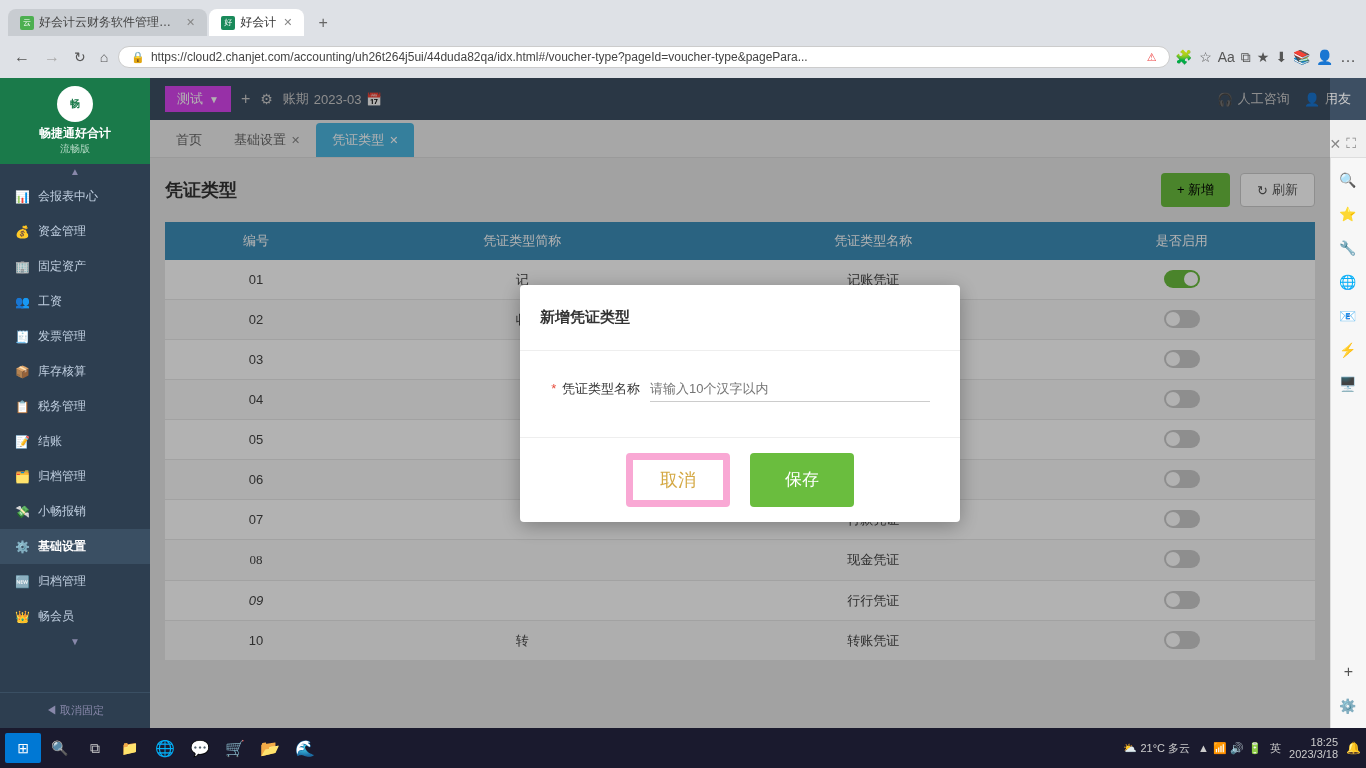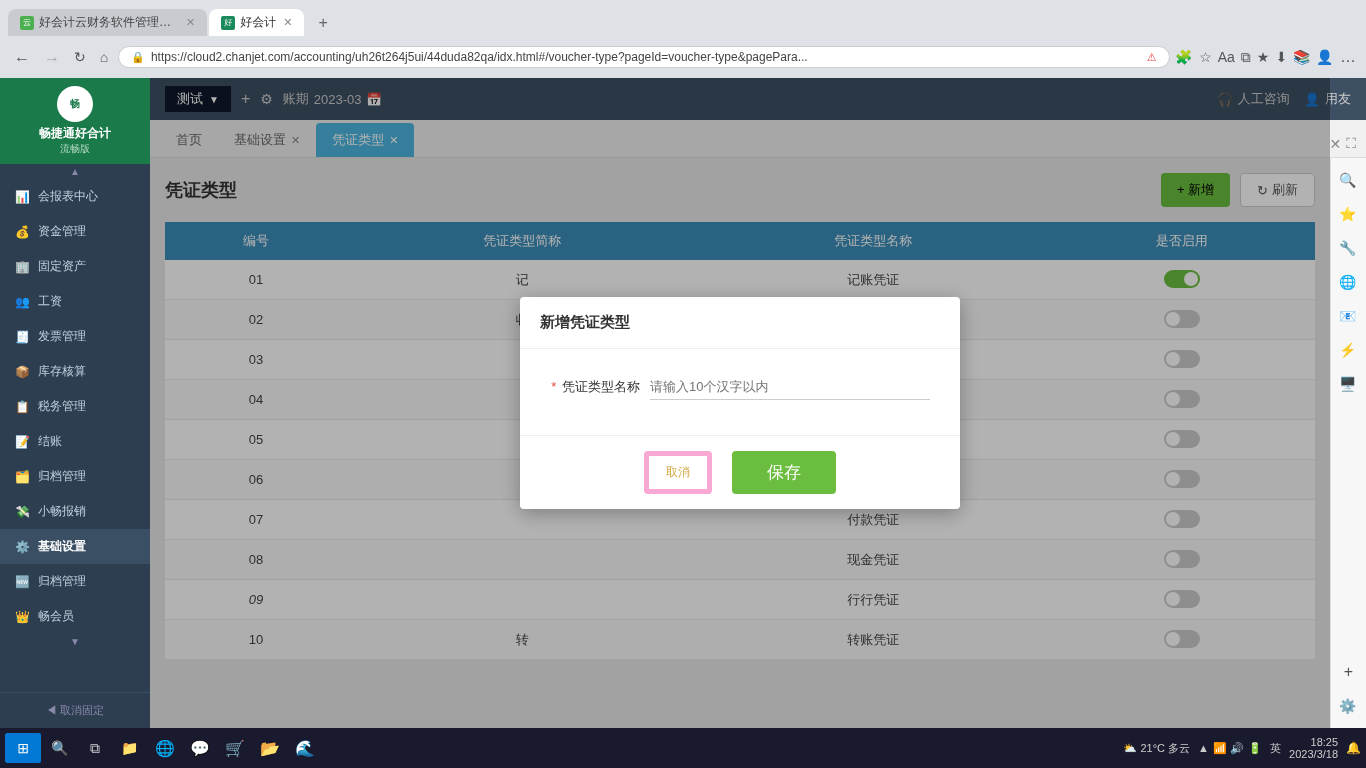--- a/index.html
+++ b/index.html
@@ -117,21 +117,21 @@
     </div>
 
     <div style="padding:10px;border-top:1px solid #3a4f63;font-size:11px;color:#88a;cursor:pointer;text-align:center;">
       <span>◀ 取消固定</span>
     </div>
   </div>
 
   <div style="flex:1;display:flex;flex-direction:column;overflow:hidden;">
 
     <div style="background:#3d4f63;color:#fff;padding:0 15px;height:42px;display:flex;align-items:center;gap:10px;flex-shrink:0;">
-      <div style="display:flex;align-items:center;gap:6px;background:#0f172a;padding:4px 12px;border-radius:0;cursor:pointer;font-size:13px;">
+      <div style="display:flex;align-items:center;gap:6px;background:#d946ef;padding:4px 12px;border-radius:0;cursor:pointer;font-size:13px;">
         <span>测试</span>
         <span style="font-size:10px;">▼</span>
       </div>
       <button style="background:none;border:none;color:#ccc;cursor:pointer;font-size:16px;">+</button>
       <button style="background:none;border:none;color:#ccc;cursor:pointer;font-size:14px;">⚙</button>
       <div style="display:flex;align-items:center;gap:5px;color:#ccc;font-size:13px;">
         <span>账期</span>
         <span>2023-03</span>
         <span style="cursor:pointer;">📅</span>
       </div>
@@ -240,21 +240,21 @@
                   </div></td>
               </tr>
               <tr style="border-bottom: 1px solid rgb(232, 232, 232); background: rgb(255, 255, 255); cursor: pointer;">
                 <td style="padding: 10px 15px; text-align: center; font-size: 13px; color: rgb(68, 68, 68);">07</td>
                 <td style="padding: 10px 15px; text-align: center; font-size: 13px; color: rgb(68, 68, 68);"></td>
                 <td style="padding: 10px 15px; text-align: center; font-size: 13px; color: rgb(68, 68, 68);">付款凭证</td>
                 <td style="padding: 10px 15px; text-align: center;"><div style="width: 36px; height: 18px; border-radius: 9px; background: rgb(204, 204, 204); display: inline-flex; align-items: center; padding: 2px; cursor: pointer;">
                     <div style="width: 14px; height: 14px; border-radius: 50%; background: rgb(255, 255, 255); transform: translateX(0px);"></div>
                   </div></td>
               </tr>
-              <tr style="border-bottom: 1px solid rgb(232, 232, 232); background: rgb(249, 249, 249); cursor: pointer;">
+              <tr style="border-bottom: 1px solid rgb(232, 232, 232); background: rgb(249, 249, 249); cursor: pointer; font-family: Liberation Serif, serif;">
                 <td style="padding: 10px 15px; text-align: center; font-size: 13px; color: rgb(68, 68, 68);">08</td>
                 <td style="padding: 10px 15px; text-align: center; font-size: 13px; color: rgb(68, 68, 68);"></td>
                 <td style="padding: 10px 15px; text-align: center; font-size: 13px; color: rgb(68, 68, 68);">现金凭证</td>
                 <td style="padding: 10px 15px; text-align: center;"><div style="width: 36px; height: 18px; border-radius: 9px; background: rgb(204, 204, 204); display: inline-flex; align-items: center; padding: 2px; cursor: pointer;">
                     <div style="width: 14px; height: 14px; border-radius: 50%; background: rgb(255, 255, 255); transform: translateX(0px);"></div>
                   </div></td>
               </tr>
               <tr style="border-bottom: 1px solid rgb(232, 232, 232); background: rgb(255, 255, 255); cursor: pointer;">
                 <td style="padding: 10px 15px; text-align: center; font-size: 13px; color: rgb(68, 68, 68); font-style: italic;">09</td>
                 <td style="padding: 10px 15px; text-align: center; font-size: 13px; color: rgb(68, 68, 68);"></td>
@@ -289,38 +289,38 @@
         <div style="width:28px;height:28px;display:flex;align-items:center;justify-content:center;cursor:pointer;color:#555;font-size:14px;border-radius:4px;">⚙️</div>
       </div>
 
     </div>
   </div>
 </div>
 
 <div style="position:fixed;top:78px;left:150px;right:36px;bottom:40px;background:rgba(0,0,0,0.3);z-index:100;display:flex;align-items:center;justify-content:center;">
   <div style="background:#fff;border-radius:4px;width:440px;box-shadow:0 4px 20px rgba(0,0,0,0.3);">
 
-    <div style="padding:16px 20px;font-size:15px;font-weight:bold;color:#333;border-bottom:1px solid #eee;display:flex;align-items:center;justify-content:space-between;">
+    <div style="padding:23px 20px;font-size:15px;font-weight:bold;color:#333;border-bottom:1px solid #eee;display:flex;align-items:center;justify-content:space-between;">
       <span>新增凭证类型</span>
     </div>
 
     <div style="padding:25px 30px;">
 
 
       <div style="display:flex;align-items:center;margin-bottom:10px;gap:10px;">
         <label style="font-size:13px;color:#333;min-width:90px;text-align:right;flex-shrink:0;">
           <span style="color:#e74c3c;margin-right:2px;">*</span>
           <span>凭证类型名称</span>
         </label>
         <input type="text" style="flex: 1 1 0%; border-top: none; border-right: none; border-left: none; border-image: initial; border-bottom: 1px solid rgb(204, 204, 204); padding: 5px 0px; font-size: 13px; outline: none; color: rgb(153, 153, 153);" placeholder="请输入10个汉字以内">
       </div>
     </div>
 
     <div style="padding:15px 30px;display:flex;justify-content:center;gap:20px;border-top:1px solid #eee;">
-      <button style="background:#fff;color:#d4a843;border:5px solid #f9a8d4;padding:8px 17px;border-radius:4px;cursor:pointer;font-size:12px;">取消</button>
+      <button style="background:#fff;color:#d4a843;border:7px solid #f9a8d4;padding:8px 27px;border-radius:4px;cursor:pointer;font-size:18px;">取消</button>
       <button style="background:#6abd3e;color:#fff;border:none;padding:8px 35px;border-radius:4px;cursor:pointer;font-size:17px;">保存</button>
     </div>
 
   </div>
 </div>
 
 <div style="height:40px;background:#1a1a2e;display:flex;align-items:center;padding:0 5px;gap:3px;flex-shrink:0;position:fixed;bottom:0;left:0;right:0;z-index:200;">
   <div style="width:36px;height:30px;display:flex;align-items:center;justify-content:center;background:#0078d4;color:#fff;cursor:pointer;font-size:14px;border-radius:2px;">⊞</div>
   <div style="width:32px;height:30px;display:flex;align-items:center;justify-content:center;cursor:pointer;color:#ccc;font-size:14px;">🔍</div>
   <div style="width:32px;height:30px;display:flex;align-items:center;justify-content:center;cursor:pointer;color:#ccc;font-size:14px;">⧉</div>

